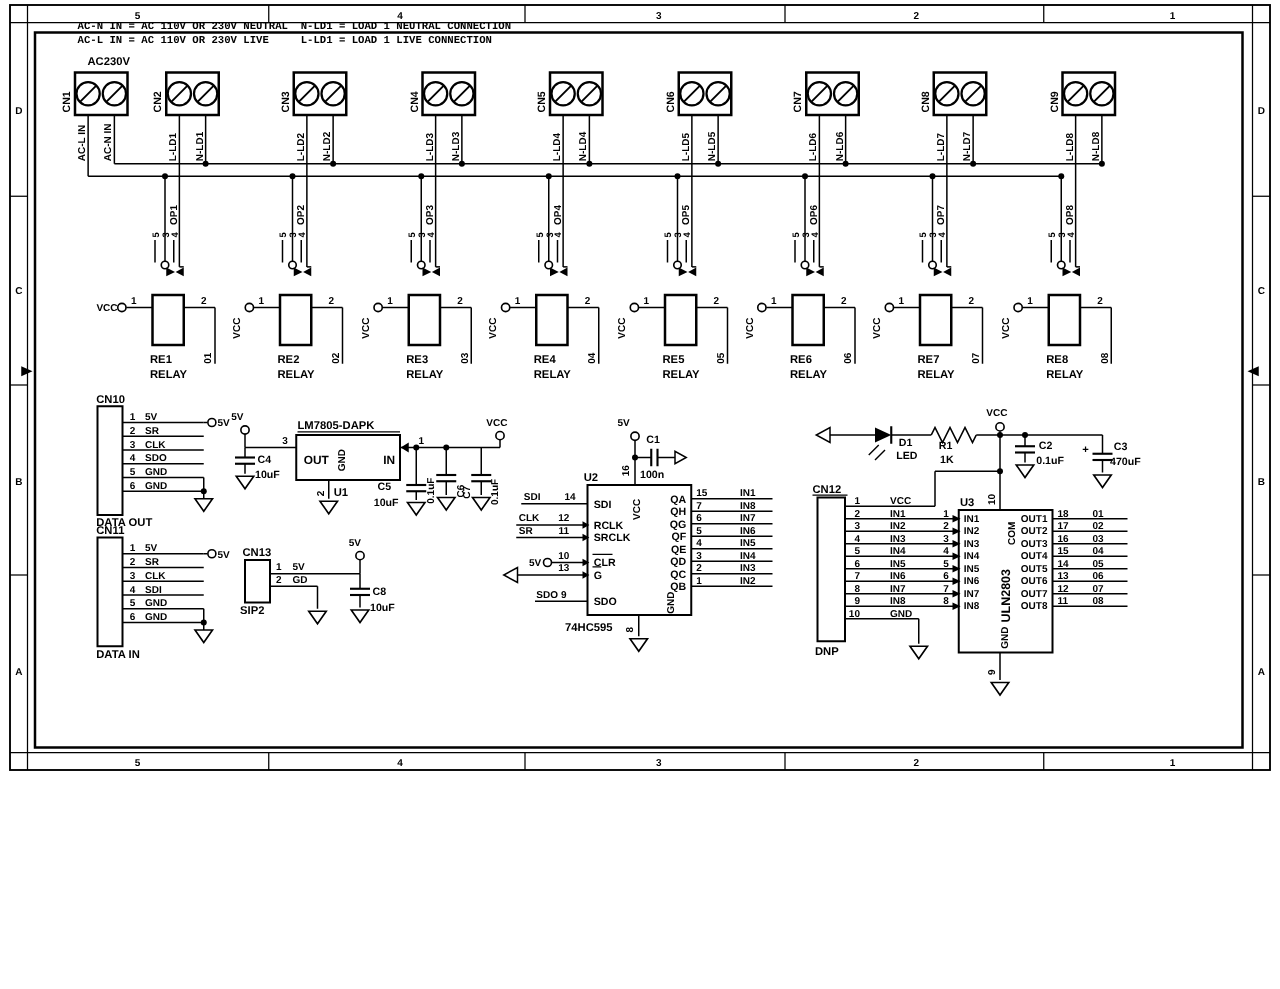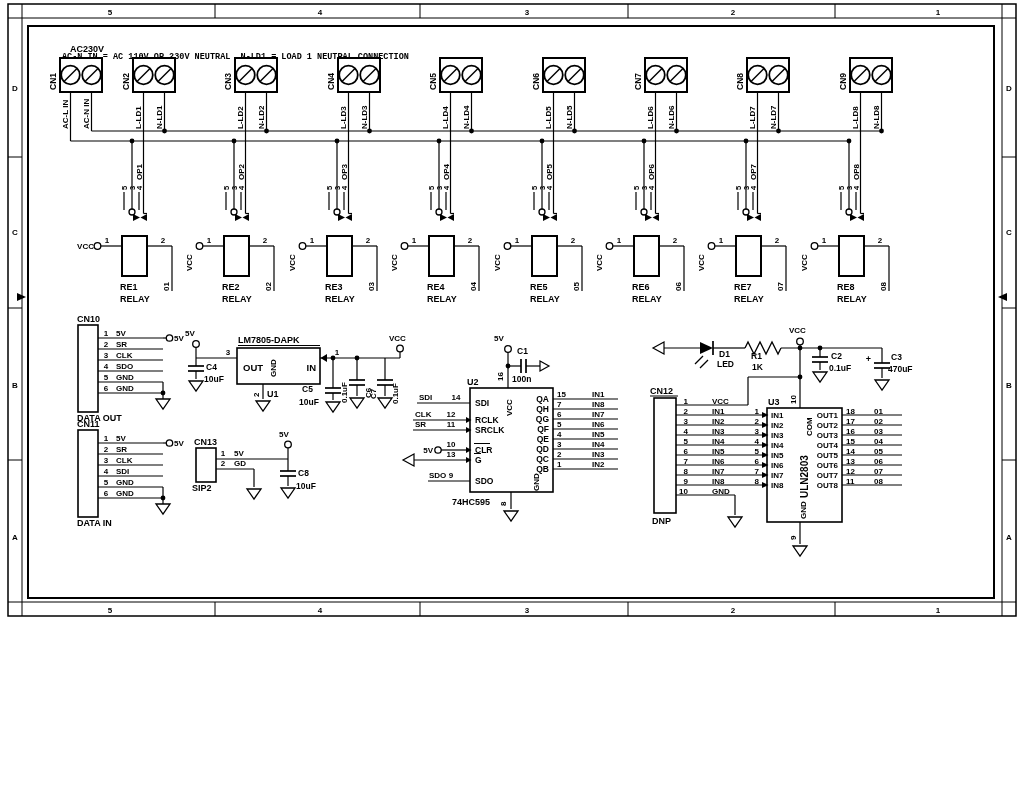--- a/index.html
+++ b/index.html
@@ -1,18 +1,18 @@
 <!DOCTYPE html>
 <html><head>
 <meta charset="utf-8">
 <style>
   html,body{margin:0;padding:0;background:#fff;}
   .sheet{position:relative;width:1024px;height:791px;background:#ffffff;overflow:hidden;}
   svg text{font-family:"Liberation Sans",sans-serif;font-weight:bold;fill:#000;}
-  .note{position:absolute;font-family:"Liberation Mono",monospace;font-weight:bold;color:#000;white-space:pre;margin-top:36px;}
+  .note{position:absolute;font-family:"Liberation Mono",monospace;font-weight:bold;color:#000;white-space:pre;}
   .note-1{left:62px;top:16px;font-size:8.5px;}
   .note-2{left:62px;top:27px;font-size:8.5px;}
   .note-bottom{left:66px;top:560px;font-size:9.5px;letter-spacing:0.85px;}
 </style>
 </head>
 <body>
 
 <div class="sheet">
   <svg id="sch" width="1024" height="791" viewBox="0 0 1024 791">
       <g>
@@ -722,13 +722,14 @@
         <text x="874" y="483.5" font-size="8" text-anchor="start">08</text>
         <text x="812" y="436" font-size="8" text-anchor="start" transform="rotate(-90 812 436)">COM</text>
         <text x="808" y="498" font-size="10" text-anchor="start" transform="rotate(-90 808 498)">ULN2803</text>
         <text x="806" y="519" font-size="8" text-anchor="start" transform="rotate(-90 806 519)">GND</text>
         <line x1="800" y1="522" x2="800" y2="544" stroke="#000" stroke-width="1.2"></line>
         <text x="796" y="540" font-size="8" text-anchor="start" transform="rotate(-90 796 540)">9</text>
         <polygon points="793,546 807,546 800,556" fill="#fff" stroke="#000" stroke-width="1.3"></polygon>
       </g>
     </svg>
   <div class="note note-1">AC-N IN = AC 110V OR 230V NEUTRAL  N-LD1 = LOAD 1 NEUTRAL CONNECTION</div>
+  <div class="note note-2">AC-L IN = AC 110V OR 230V LIVE     L-LD1 = LOAD 1 LIVE CONNECTION</div>
 </div>
 
 </body></html>

